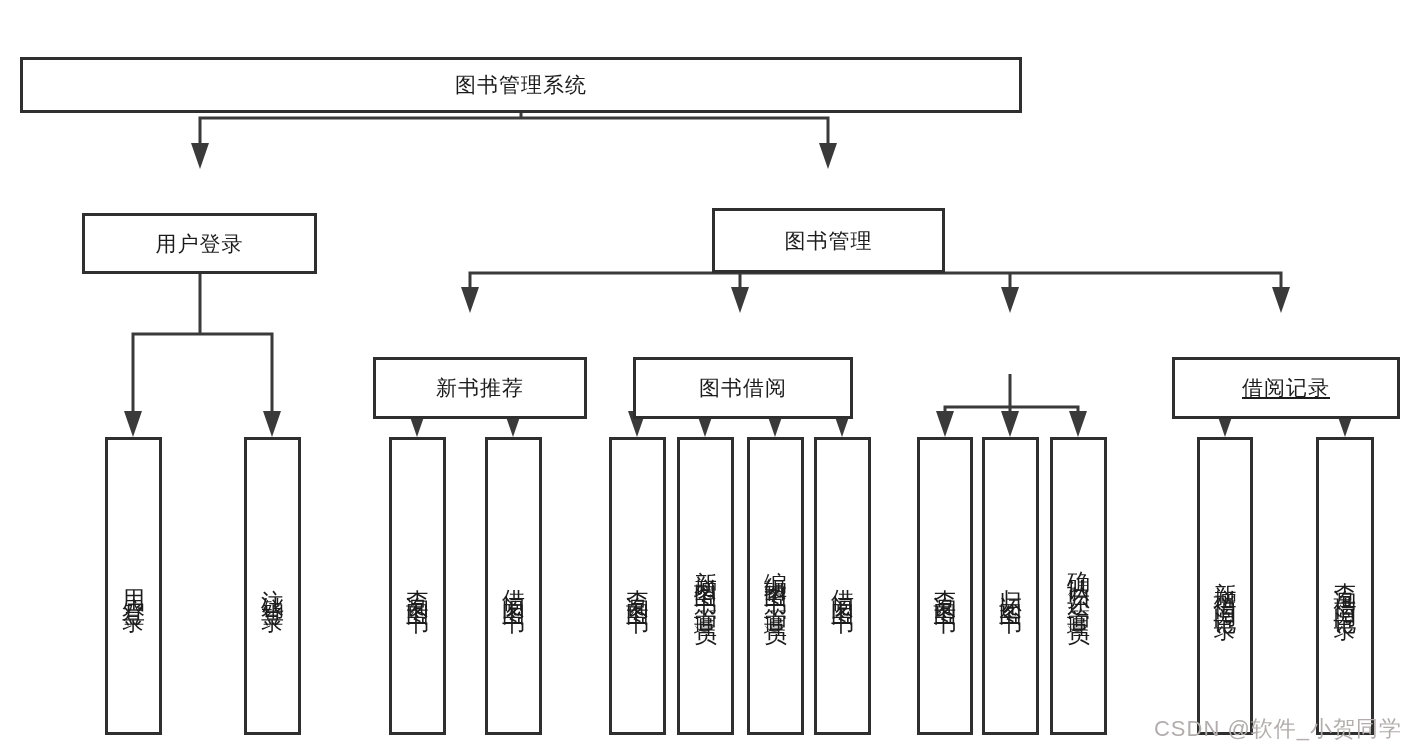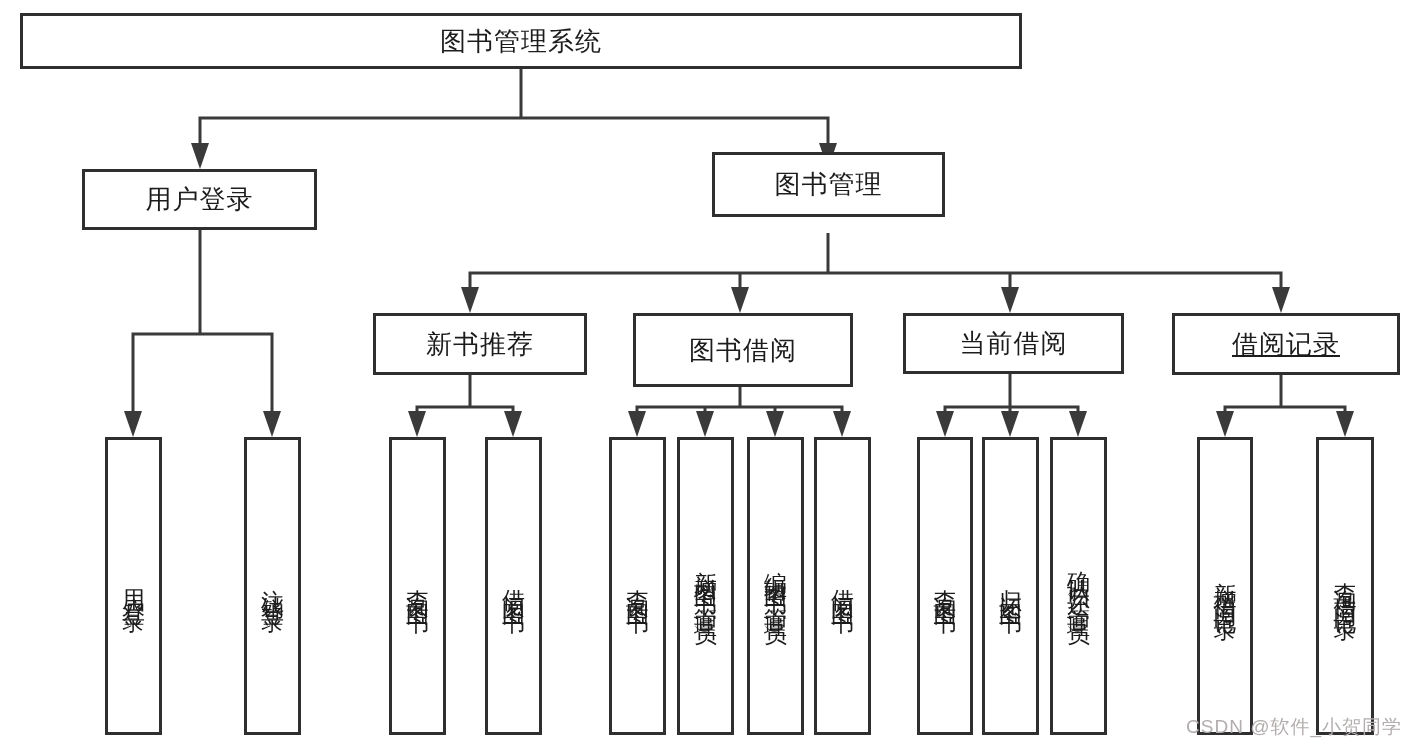--- a/index.html
+++ b/index.html
@@ -23,34 +23,34 @@
     position:absolute;
     box-sizing:border-box;
     border:3px solid var(--border);
     background:#fff;
     color:var(--text);
     display:flex;
     align-items:center;
     justify-content:center;
     z-index:1;
   }
-  .hbox{font-size:26px;letter-spacing:1px;}
+  .hbox{font-size:21px;letter-spacing:1px;margin-top:44px;}
   .vbox{
     writing-mode:vertical-lr;
     -webkit-writing-mode:vertical-lr;
     font-size:23px;
     letter-spacing:0.32em;
     line-height:1;
   }
   .watermark{
     position:absolute;
     right:3px;
     top:714px;
     z-index:3;
-    font-size:19px;
+    font-size:22px;
     color:var(--watermark);
     letter-spacing:1px;
     white-space:nowrap;
   }
 </style>
 </head>
 <body>
 
 <div class="canvas">
 
@@ -100,25 +100,24 @@
     <g>
       <path class="edge" d="M1281 375 V407 M1225 413 V407 H1345 V413"></path>
       <polygon class="arrow" points="1216,411 1234,411 1225,437"></polygon>
       <polygon class="arrow" points="1336,411 1354,411 1345,437"></polygon>
     </g>
   </svg>
 
   <div class="node hbox" style="left:20px;top:13px;width:1002px;height:56px;">图书管理系统</div>
 
   <div class="node hbox" style="left:82px;top:169px;width:235px;height:61px;">用户登录</div>
-  <div class="node hbox" style="left:712px;top:152px;width:233px;height:65px;">图书管理</div>
+  <div class="node hbox" style="left:712px;top:164px;width:233px;height:65px;">图书管理</div>
 
   <div class="node hbox" style="left:373px;top:313px;width:214px;height:62px;">新书推荐</div>
-  <div class="node hbox" style="left:633px;top:313px;width:220px;height:74px;">图书借阅</div>
-  <div class="node hbox" style="left:903px;top:313px;width:221px;height:61px;">当前借阅</div>
+  <div class="node hbox" style="left:633px;top:313px;width:220px;height:62px;">图书借阅</div>
   <div class="node hbox" style="left:1172px;top:313px;width:228px;height:62px;text-decoration:underline;">借阅记录</div>
 
   <div class="node vbox" style="left:105px;top:437px;width:57px;height:298px;">用户登录</div>
   <div class="node vbox" style="left:244px;top:437px;width:57px;height:298px;">注销登录</div>
 
   <div class="node vbox" style="left:389px;top:437px;width:57px;height:298px;">查询图书</div>
   <div class="node vbox" style="left:485px;top:437px;width:57px;height:298px;">借阅图书</div>
 
   <div class="node vbox" style="left:609px;top:437px;width:57px;height:298px;">查询图书</div>
   <div class="node vbox" style="left:677px;top:437px;width:57px;height:298px;">新增图书（管理员）</div>

